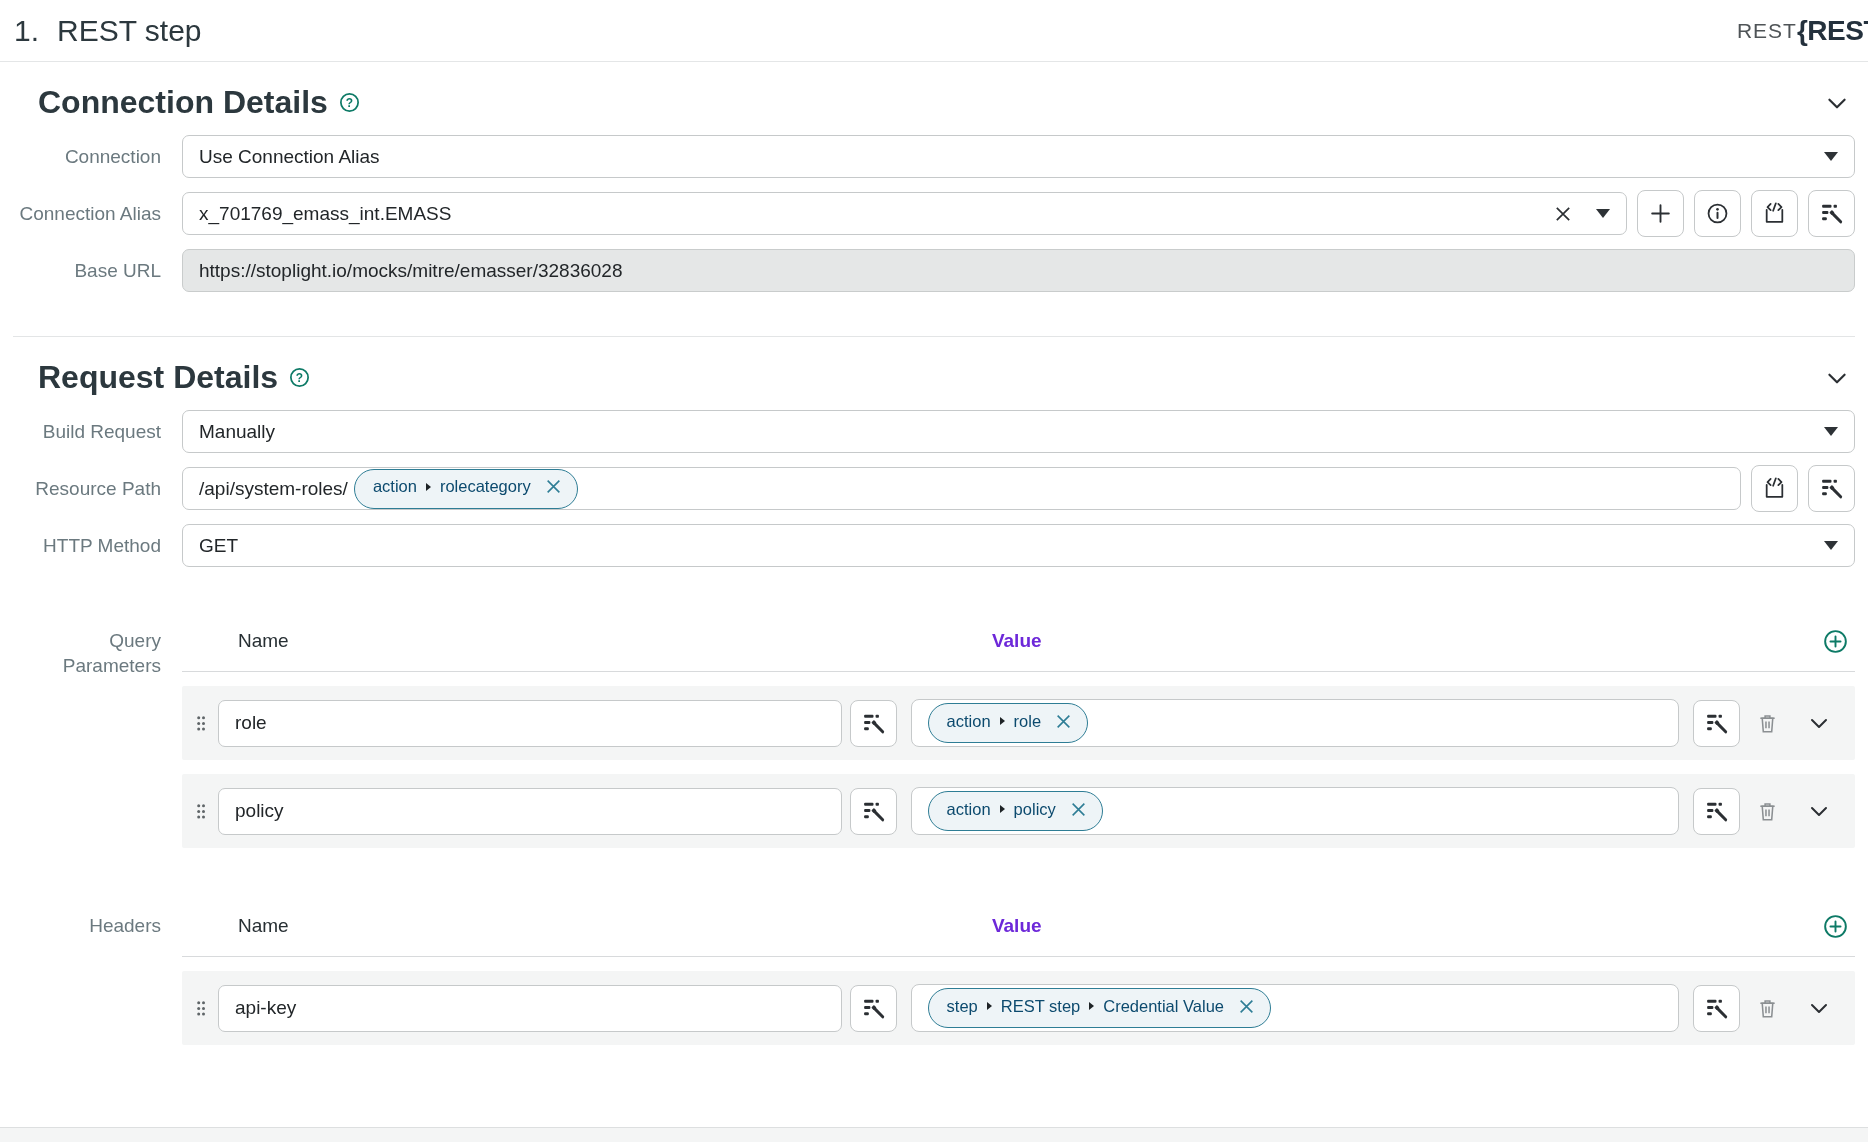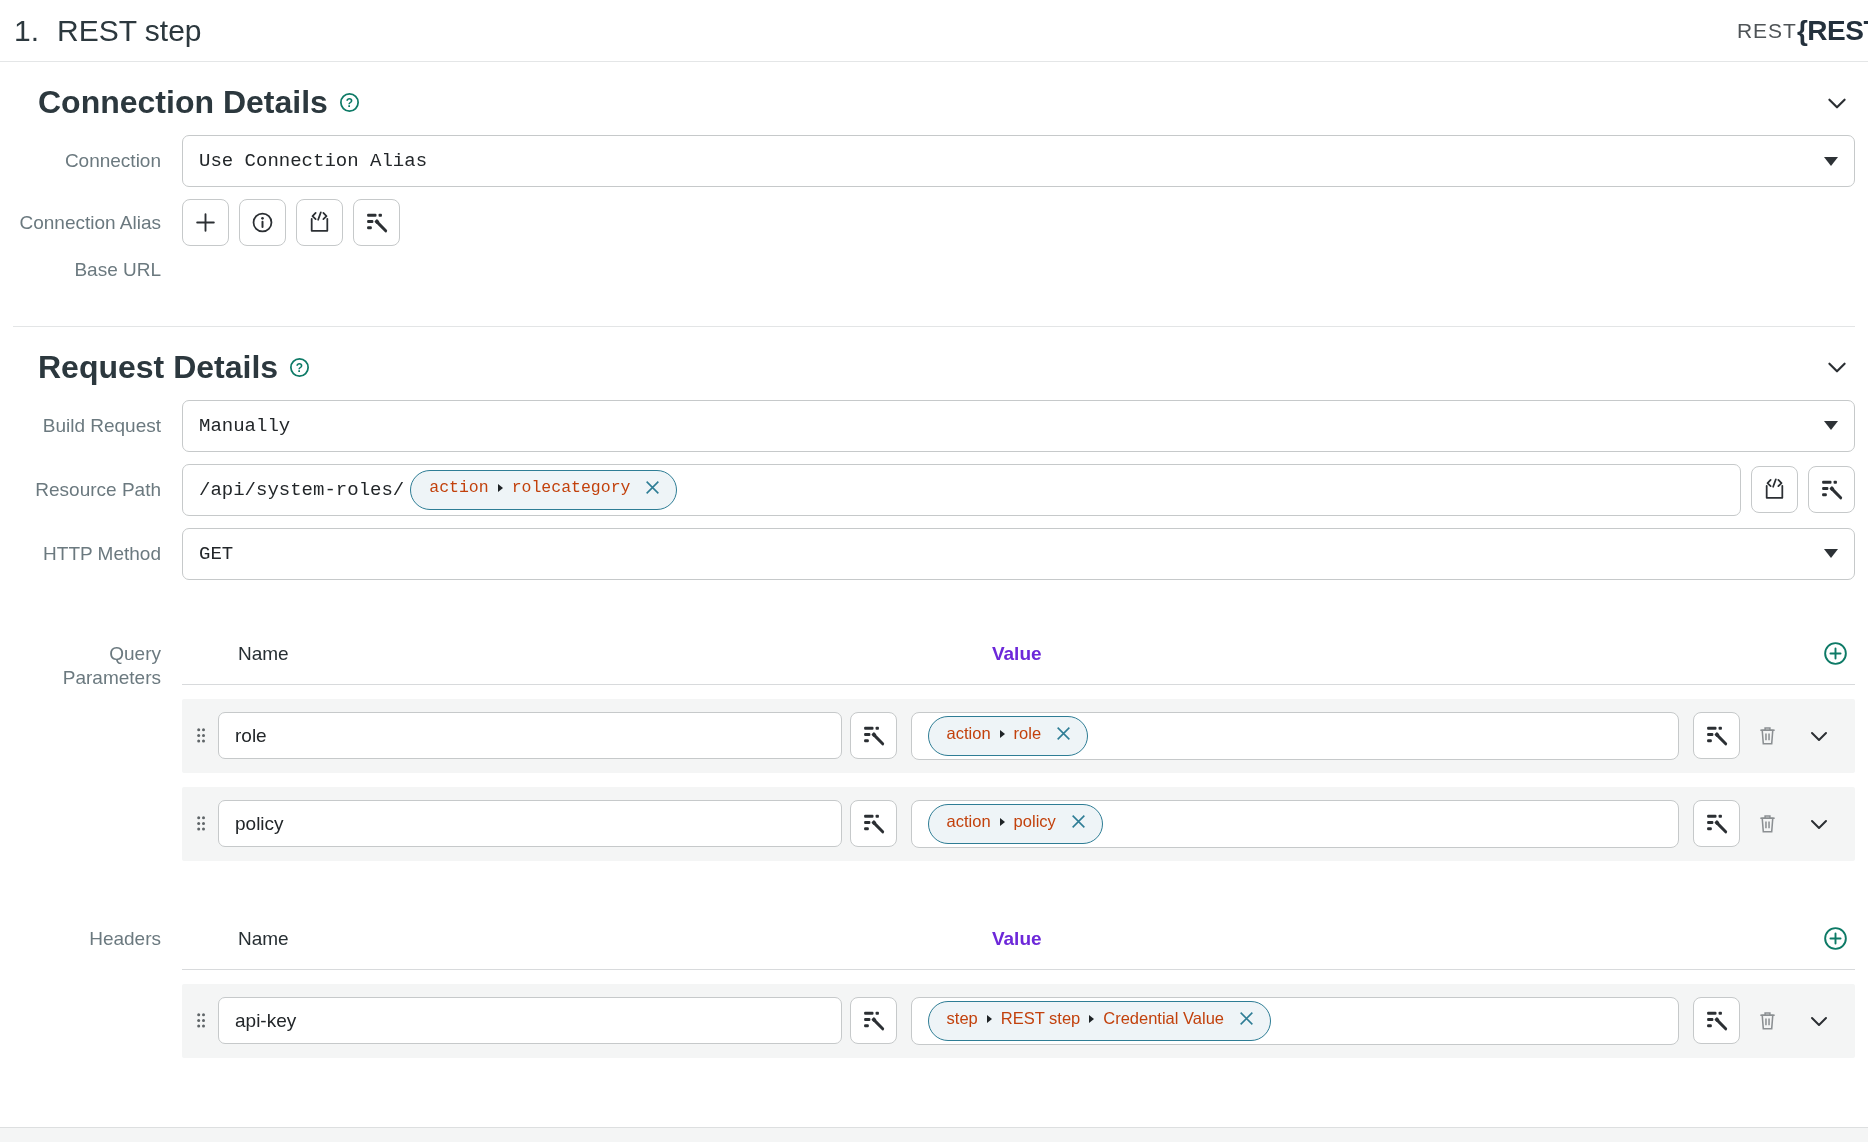--- a/index.html
+++ b/index.html
@@ -22,42 +22,42 @@
   .sec-title { font-size:32px; font-weight:600; color:#2c383e; }
   .help { margin-left:10px; display:inline-flex; }
   .sec-chev { margin-left:auto; display:inline-flex; cursor:pointer; }
 
   
   .frow { display:flex; align-items:center; margin:0 0 12px 0; }
   .flabel { flex:0 0 182px; text-align:right; padding-right:21px;
     font-size:19px; color:#6b797f; line-height:1.25; }
   .fctrl { flex:1; display:flex; align-items:center; gap:10px; margin-right:13px; }
 
-  .field { height:52px; border:1px solid #c6c9ca; border-radius:7px; background:#fff;
-    display:flex; align-items:center; padding:0 16px; font-size:19px; color:#222629;font-family:Liberation Mono, monospace; }
+  .field { height:43px; border:1px solid #c6c9ca; border-radius:7px; background:#fff;
+    display:flex; align-items:center; padding:0 16px; font-size:19px; color:#222629; }
   .grow { flex:1; min-width:0; }
   .field .ftext { flex:1; min-width:0; white-space:nowrap; overflow:hidden; }
   .caret { width:0; height:0; border-left:7px solid transparent;
     border-right:7px solid transparent; border-top:9px solid #2d3236; flex:none; }
   .field.readonly { background:#e5e7e7; border-color:#c9cccc; }
 
   input.textin { height:47px; border:1px solid #c6c9ca; border-radius:7px;
     font-size:19px; color:#222629; padding:0 16px; outline:none; background:#fff;
     font-family:"Liberation Sans", sans-serif; }
 
   .icon-btn { width:47px; height:47px; flex:none; border:1px solid #c6c9ca; border-radius:8px;
     background:#fff; display:inline-flex; align-items:center; justify-content:center; cursor:pointer; }
   .clear-x { display:inline-flex; cursor:pointer; margin:0 24px 0 8px; flex:none; }
 
   .divider-full { height:1px; background:#e3e5e6; margin:44px 13px 0 13px; }
 
   
   .pill { display:inline-flex; align-items:center; height:40px; border-radius:21px;
     background:#eef4f7; border:1.5px solid #2e7d95; padding:0 15px 4px 18px;
-    font-size:16.5px; color:#c2410c; flex:none; white-space:nowrap; cursor:grab; }
+    font-size:16.5px; color:#0c4a6e; flex:none; white-space:nowrap; cursor:grab; }
   .pill .sep { width:0; height:0; border-left:5px solid #1e2326;
     border-top:4px solid transparent; border-bottom:4px solid transparent; margin:0 9px; }
   .pill .px { display:inline-flex; margin-left:14px; cursor:pointer; }
 
   
   .trow { display:flex; align-items:flex-start; }
   .tlabel { flex:0 0 182px; text-align:right; padding:10px 21px 0 0;
     font-size:19px; color:#6b797f; line-height:1.3; display:flex; justify-content:flex-end; }
   .tlabel span { max-width:112px; display:inline-block; }
   .tbody { flex:1; margin-right:13px; }
@@ -122,20 +122,29 @@
       <div class="field grow">
         <span class="ftext">Use Connection Alias</span>
         <span class="caret"></span>
       </div>
     </div>
   </div>
 
   <div class="frow">
     <div class="flabel">Connection Alias</div>
     <div class="fctrl">
+      <div class="field grow">
+        <span class="ftext">x_701769_emass_int.EMASS</span>
+        <span class="clear-x">
+          <svg width="18" height="18" viewBox="0 0 16 16" stroke="#2b2f33" stroke-width="1.5" fill="none">
+              <path d="M2.5 2.5 L13.5 13.5 M13.5 2.5 L2.5 13.5"></path>
+            </svg>
+        </span>
+        <span class="caret"></span>
+      </div>
       <button class="icon-btn">
         <svg width="25" height="25" viewBox="0 0 24 24" stroke="#2b2f33" stroke-width="1.8" fill="none" stroke-linecap="round">
             <path d="M12 4 V20 M4 12 H20"></path>
           </svg>
       </button>
       <button class="icon-btn">
         <svg width="25" height="25" viewBox="0 0 24 24" fill="none">
           <circle cx="12" cy="12" r="8.6" stroke="#2b2f33" stroke-width="1.7"></circle>
           <path d="M12 11.3 V16.4" stroke="#2b2f33" stroke-width="1.9" stroke-linecap="round"></path>
           <circle cx="12" cy="8" r="1.25" fill="#2b2f33"></circle>
@@ -161,20 +170,25 @@
     </g>
     <path d="M13.6 12.6 L20.8 20" stroke="#2b2f33" stroke-width="2.8" stroke-linecap="round"></path>
   </svg>
 </span>
         </button>
     </div>
   </div>
 
   <div class="frow">
     <div class="flabel">Base URL</div>
+    <div class="fctrl">
+      <div class="field grow readonly">
+        <span class="ftext">https://stoplight.io/mocks/mitre/emasser/32836028</span>
+      </div>
+    </div>
   </div>
 
   <div class="divider-full"></div>
 
   <div class="sec-head">
     <span class="sec-title">Request Details</span>
     <span class="help">
       <svg width="23" height="23" viewBox="0 0 24 24" fill="none">
         <circle cx="12" cy="12" r="9" stroke="#0d7a66" stroke-width="1.8"></circle>
         <text x="12" y="16.4" text-anchor="middle" font-size="12.5" font-weight="bold" fill="#0d7a66" font-family="Liberation Sans, sans-serif">?</text>

